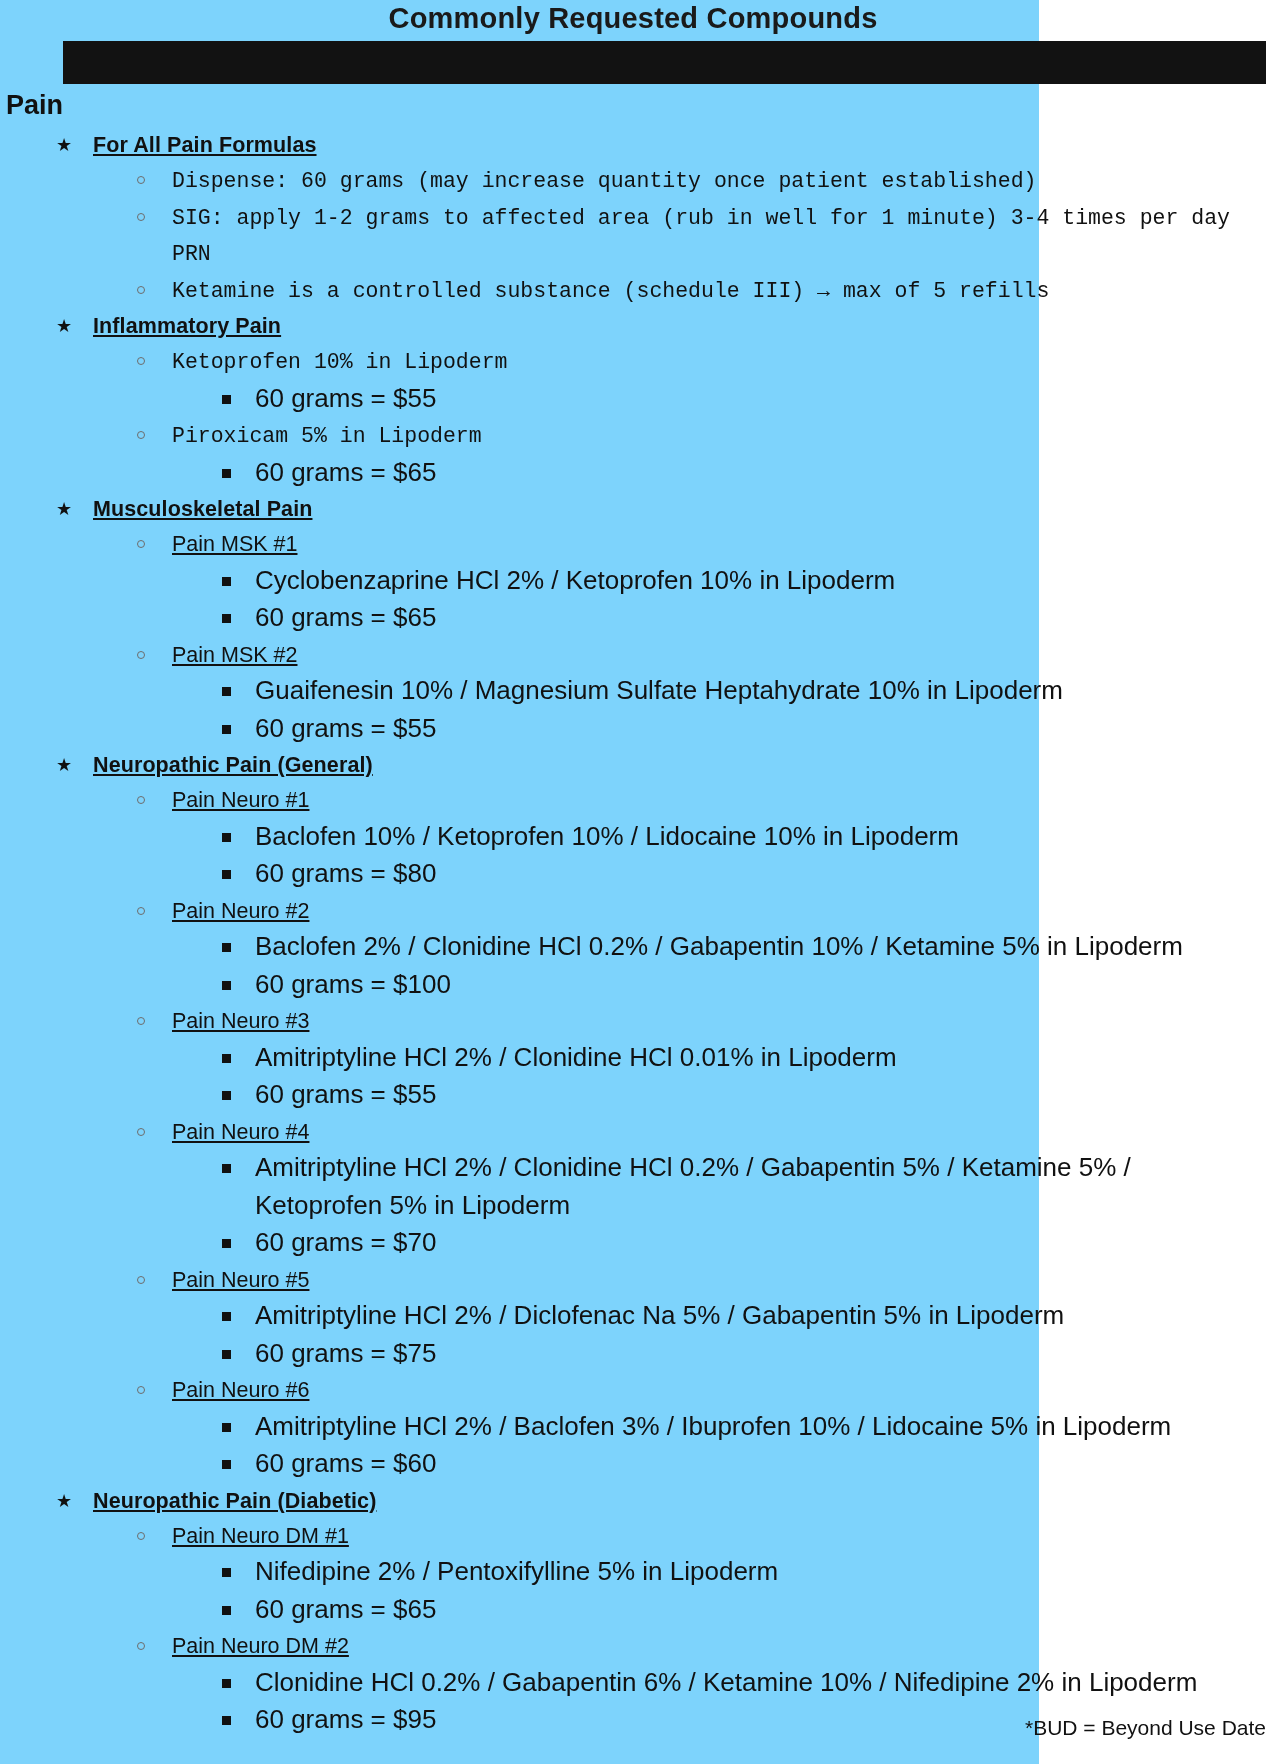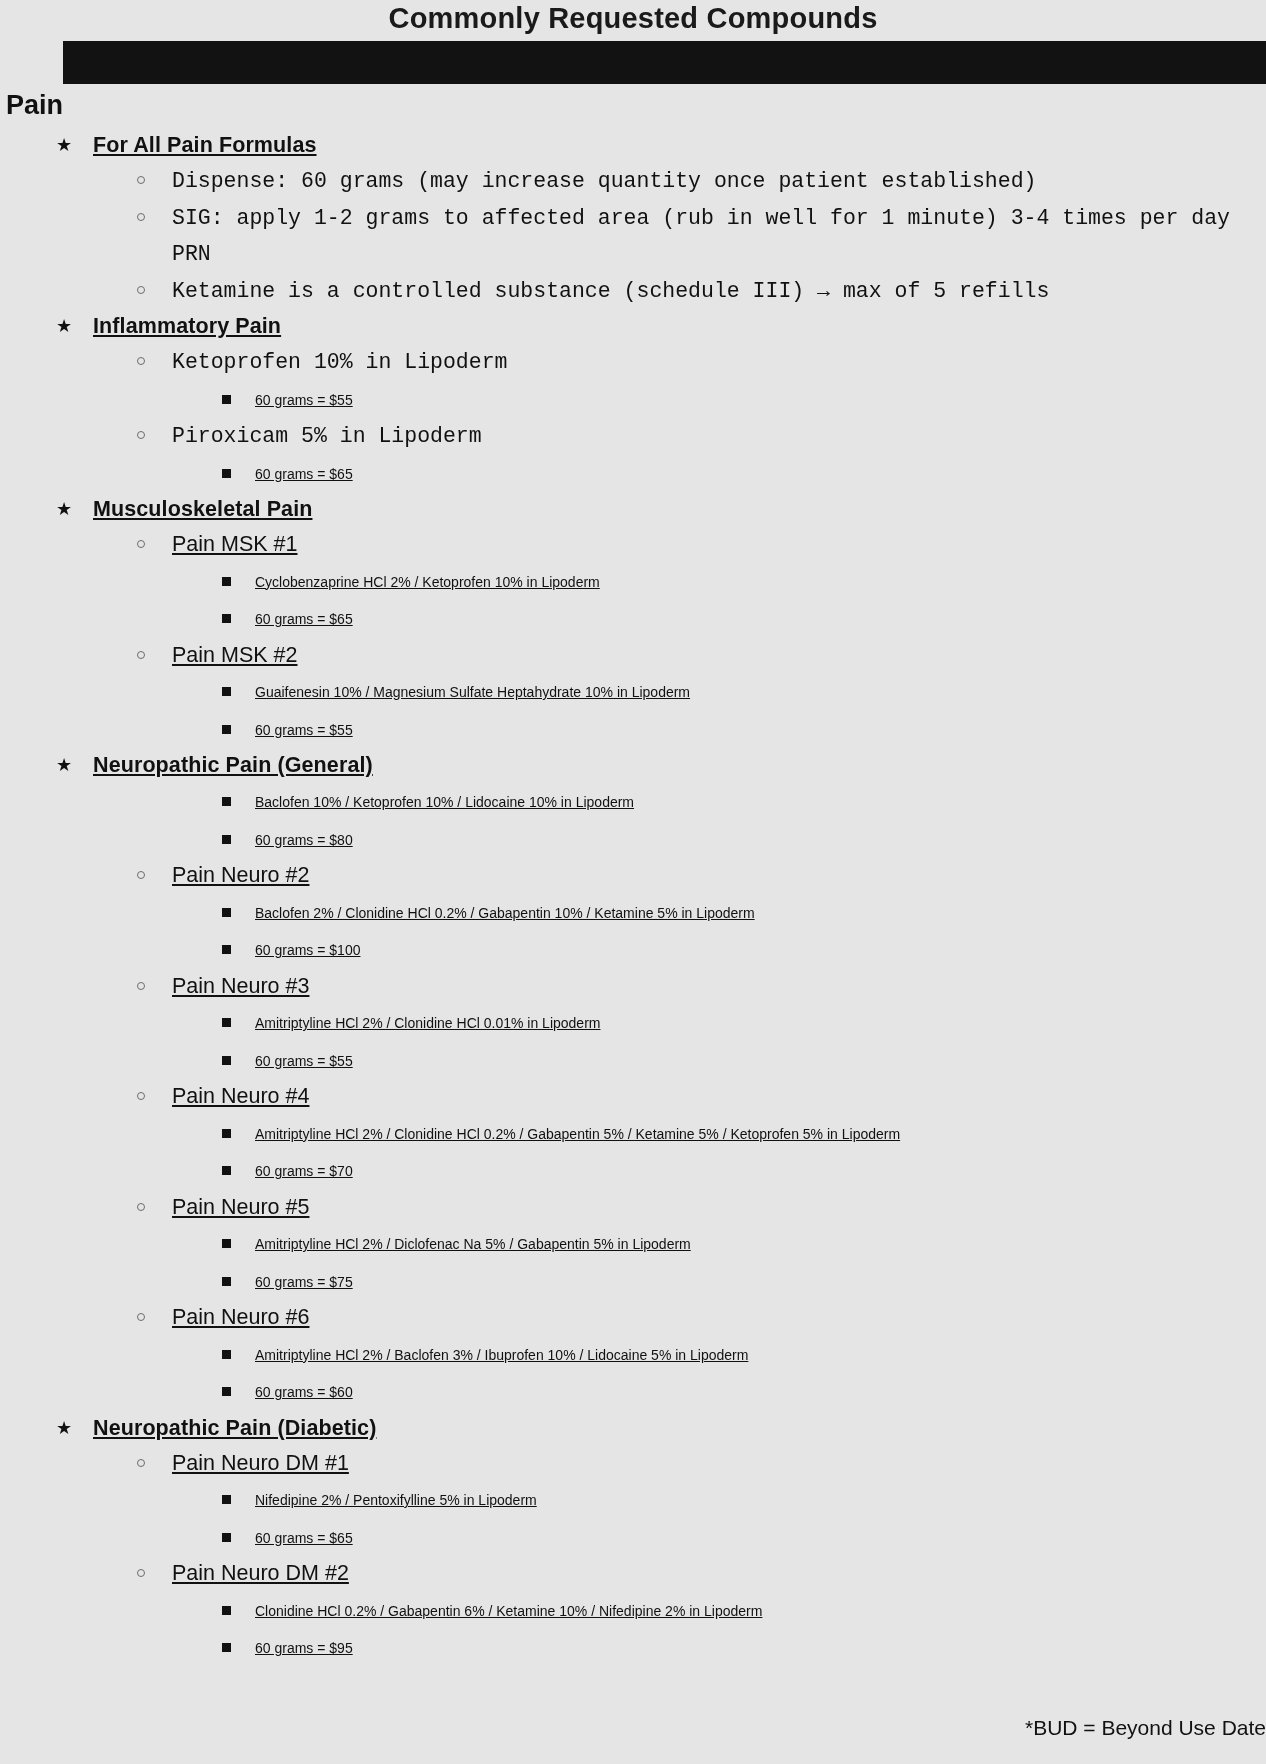--- a/index.html
+++ b/index.html
@@ -10,24 +10,24 @@
   body {
     width: 1266px;
     height: 1764px;
     font-family: "Liberation Sans", sans-serif;
     color: #111111;
     overflow: hidden;
     position: relative;
   }
 
   .page {
-    width: 1266px;
+    width: 1039px;
     height: 1764px;
     position: relative;
-    background: #e5e5e5;
+    background: #7dd3fc;
   }
 
   
   .doc-title {
     position: absolute;
     top: 2px;
     left: 0;
     width: 1266px;
     text-align: center;
     font-size: 29px;
@@ -124,21 +124,21 @@
     line-height: 35.5px;
   }
   li.l3 > .bullet-square {
     position: absolute;
     left: 222px;
     top: 14px;
     width: 9px;
     height: 9px;
     background: #111;
   }
-  .l3-text { font-size: 14px; text-decoration: underline; }
+  .l3-text { font-size: 26px; }
 
   
   li.l3.wrap { line-height: 35.5px; padding-right: 62px; }
 
   
   .footer-note {
     position: absolute;
     left: 0;
     top: 1716px;
     width: 1266px;
@@ -246,20 +246,24 @@
           </li>
         </ul>
       </ul>
 
       <li class="l1">
         <span class="bullet-star">★</span>
         <span class="l1-label">Neuropathic Pain (General)</span>
       </li>
       <ul class="lvl2">
 
+        <li class="l2">
+          <span class="bullet-circle"></span>
+          <span class="l2-label">Pain Neuro #1</span>
+        </li>
         <ul class="lvl3">
           <li class="l3">
             <span class="bullet-square"></span>
             <span class="l3-text">Baclofen 10% / Ketoprofen 10% / Lidocaine 10% in Lipoderm</span>
           </li>
           <li class="l3">
             <span class="bullet-square"></span>
             <span class="l3-text">60 grams = $80</span>
           </li>
         </ul>

